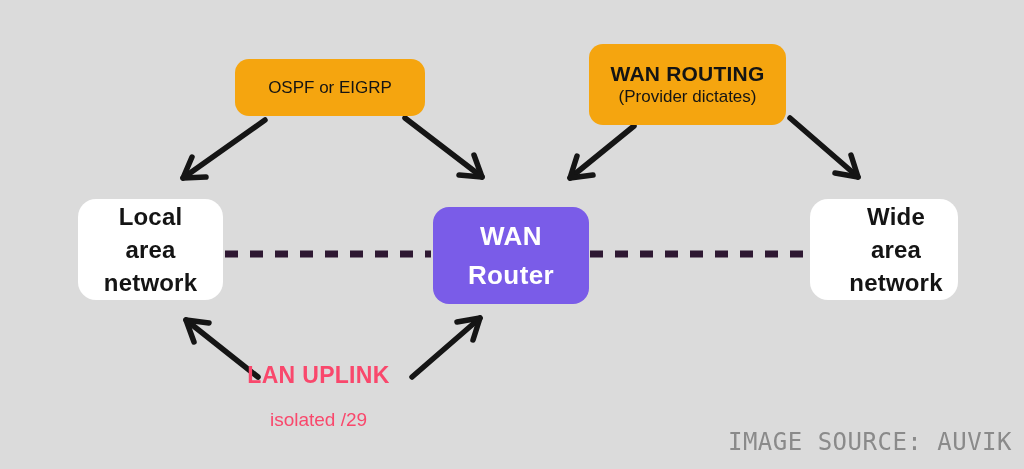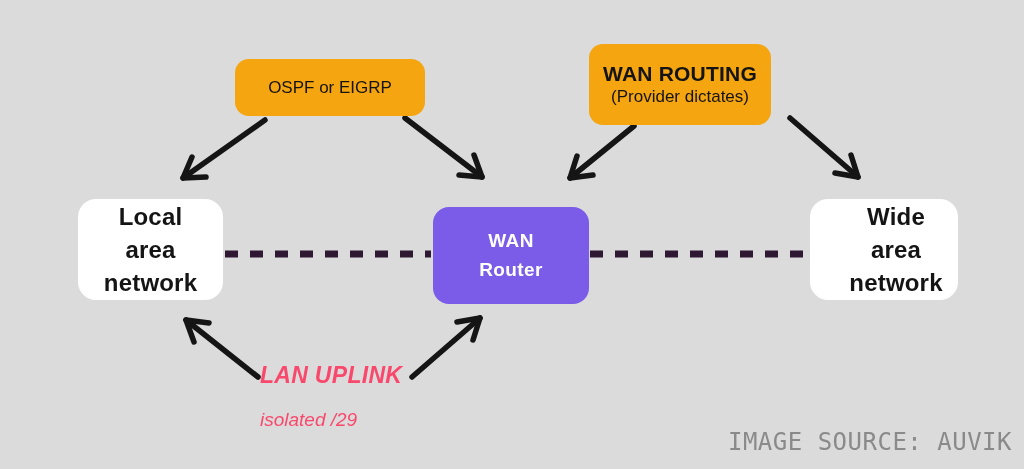--- a/index.html
+++ b/index.html
@@ -52,53 +52,53 @@
   }
   #lan-node  { left: 78px;  top: 199px; width: 145px; height: 101px; }
   #wan-node  { left: 810px; top: 199px; width: 148px; height: 101px; padding-left: 24px; }
   #router-node {
     left: 433px; top: 207px; width: 156px; height: 97px;
     background: var(--router_bg);
     border-radius: 16px;
   }
   #router-node .node-label {
     color: #FFFFFF;
-    font-size: 19px;
+    font-size: 26px;
     line-height: 1.5;
     letter-spacing: 0.4px;
   }
 
   .badge {
     background: var(--badge_bg);
     border-radius: 14px;
     display: flex;
     flex-direction: column;
     align-items: center;
     justify-content: center;
     text-align: center;
     color: var(--node_text);
   }
   #lan-badge { left: 235px; top: 59px; width: 190px; height: 57px; }
-  #wan-badge { left: 589px; top: 44px; width: 182px; height: 81px; }
+  #wan-badge { left: 589px; top: 44px; width: 197px; height: 81px; }
   .badge-title {
     font-size: 21px;
     font-weight: 800;
     letter-spacing: 0.2px;
     line-height: 1.2;
   }
   .badge-sub {
     font-size: 17px;
     font-weight: 500;
     line-height: 1.25;
   }
 
   .uplink-label {
-    left: 260px; top: 363px; width: 181px;
+    left: 228px; top: 363px; width: 181px;
+    text-align: center;
     color: var(--uplink_pink);
-    font-style: italic;
   }
   .uplink-title {
     font-size: 23px;
     font-weight: 800;
     letter-spacing: 0.3px;
     line-height: 1.1;
   }
   .uplink-sub {
     font-size: 19px;
     font-weight: 500;

